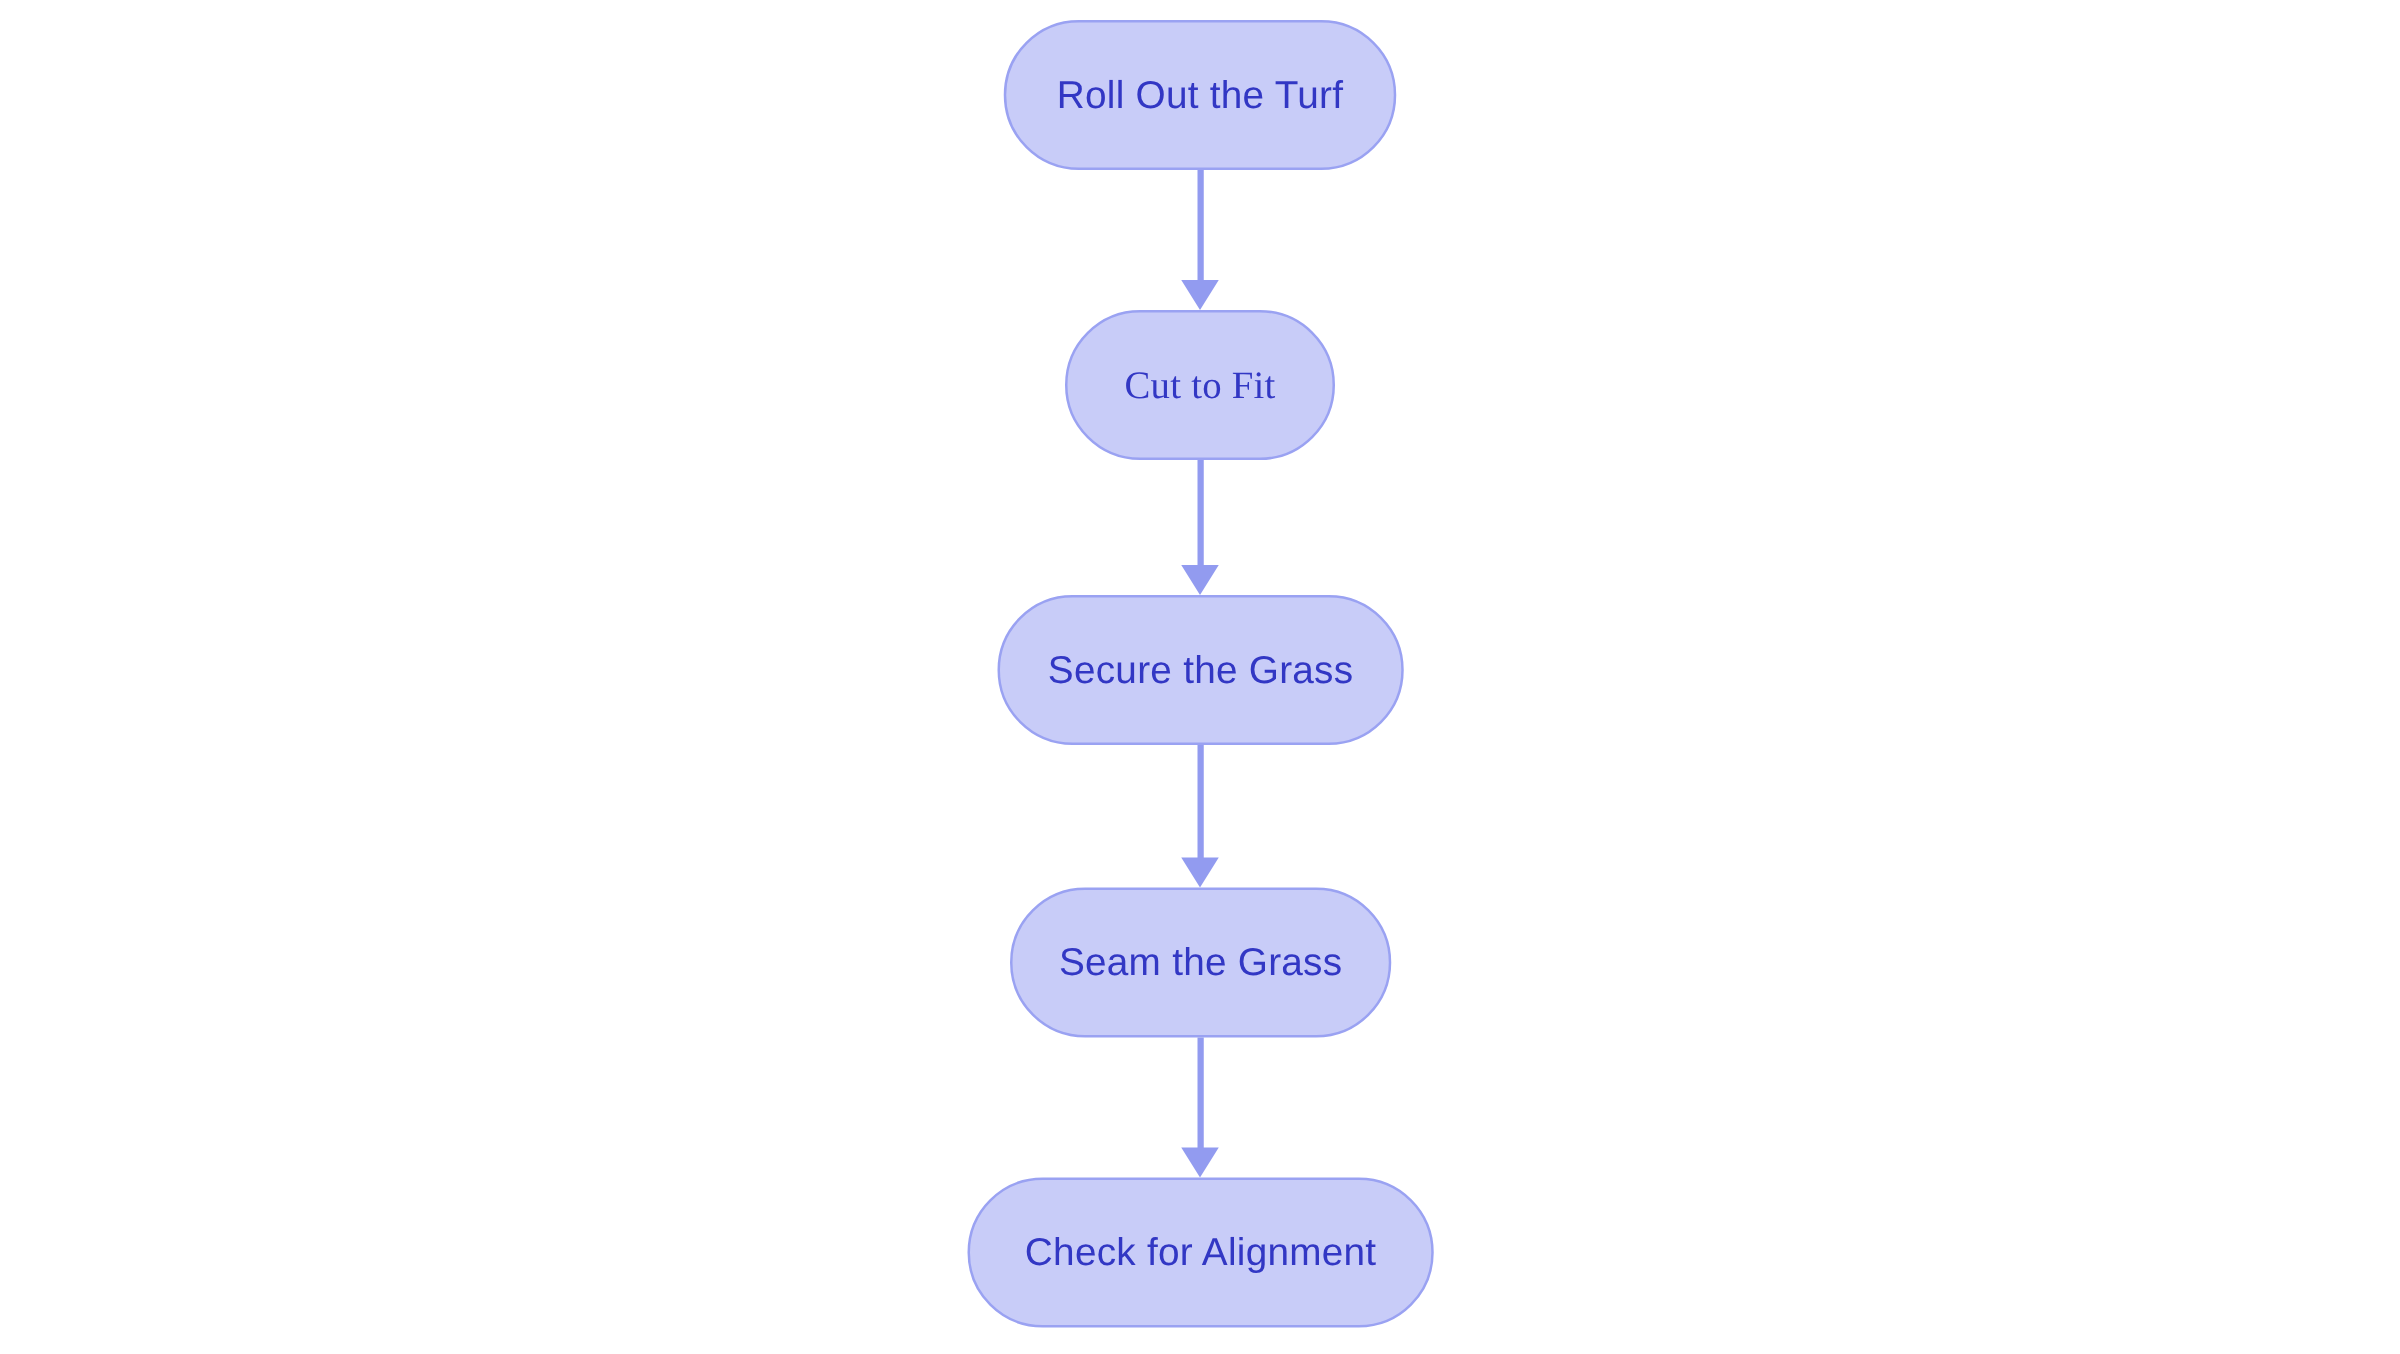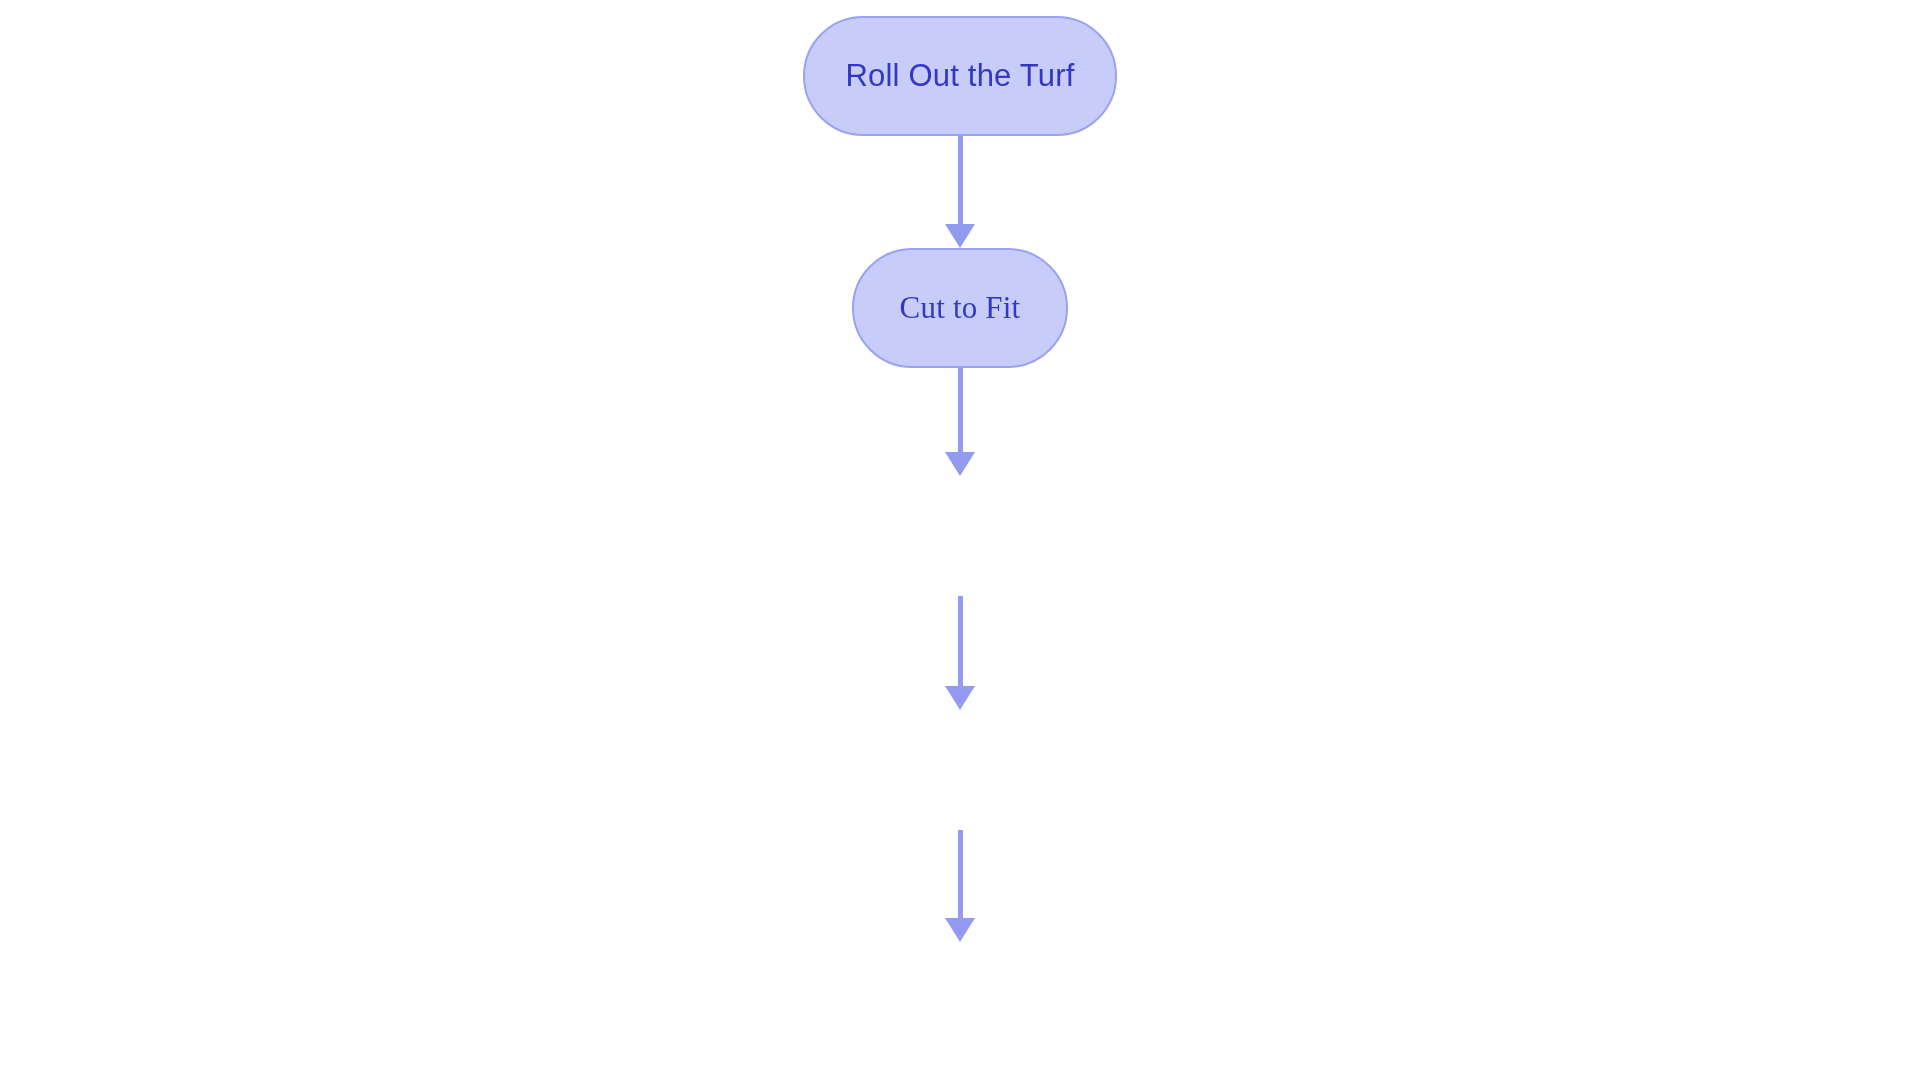--- a/index.html
+++ b/index.html
@@ -72,22 +72,31 @@
   <div class="line l1"></div>
   <div class="head h1"></div>
 
   <div class="node n2">
     <span class="node-label">Cut to Fit</span>
   </div>
 
   <div class="line l2"></div>
   <div class="head h2"></div>
 
+  <div class="node n3">
+    <span class="node-label">Secure the Grass</span>
+  </div>
 
   <div class="line l3"></div>
   <div class="head h3"></div>
 
+  <div class="node n4">
+    <span class="node-label">Seam the Grass</span>
+  </div>
 
   <div class="line l4"></div>
   <div class="head h4"></div>
 
+  <div class="node n5">
+    <span class="node-label">Check for Alignment</span>
+  </div>
 
 </div>
 
 </body></html>

